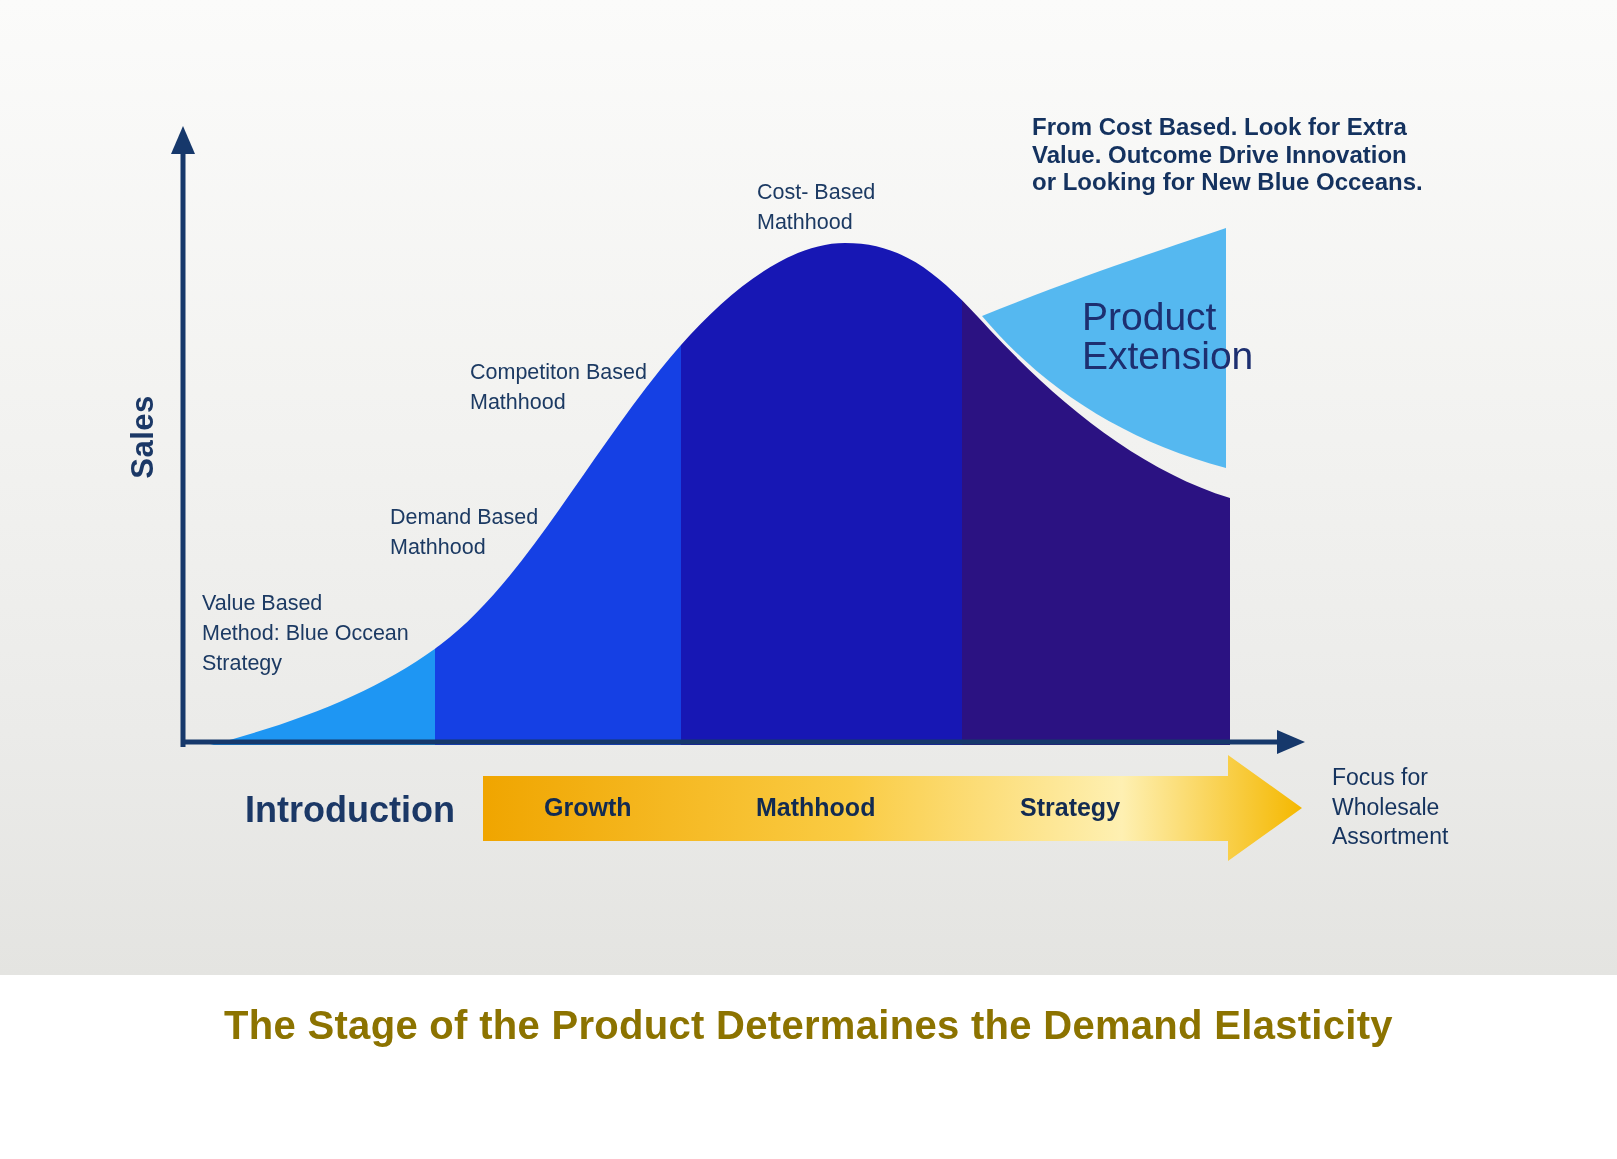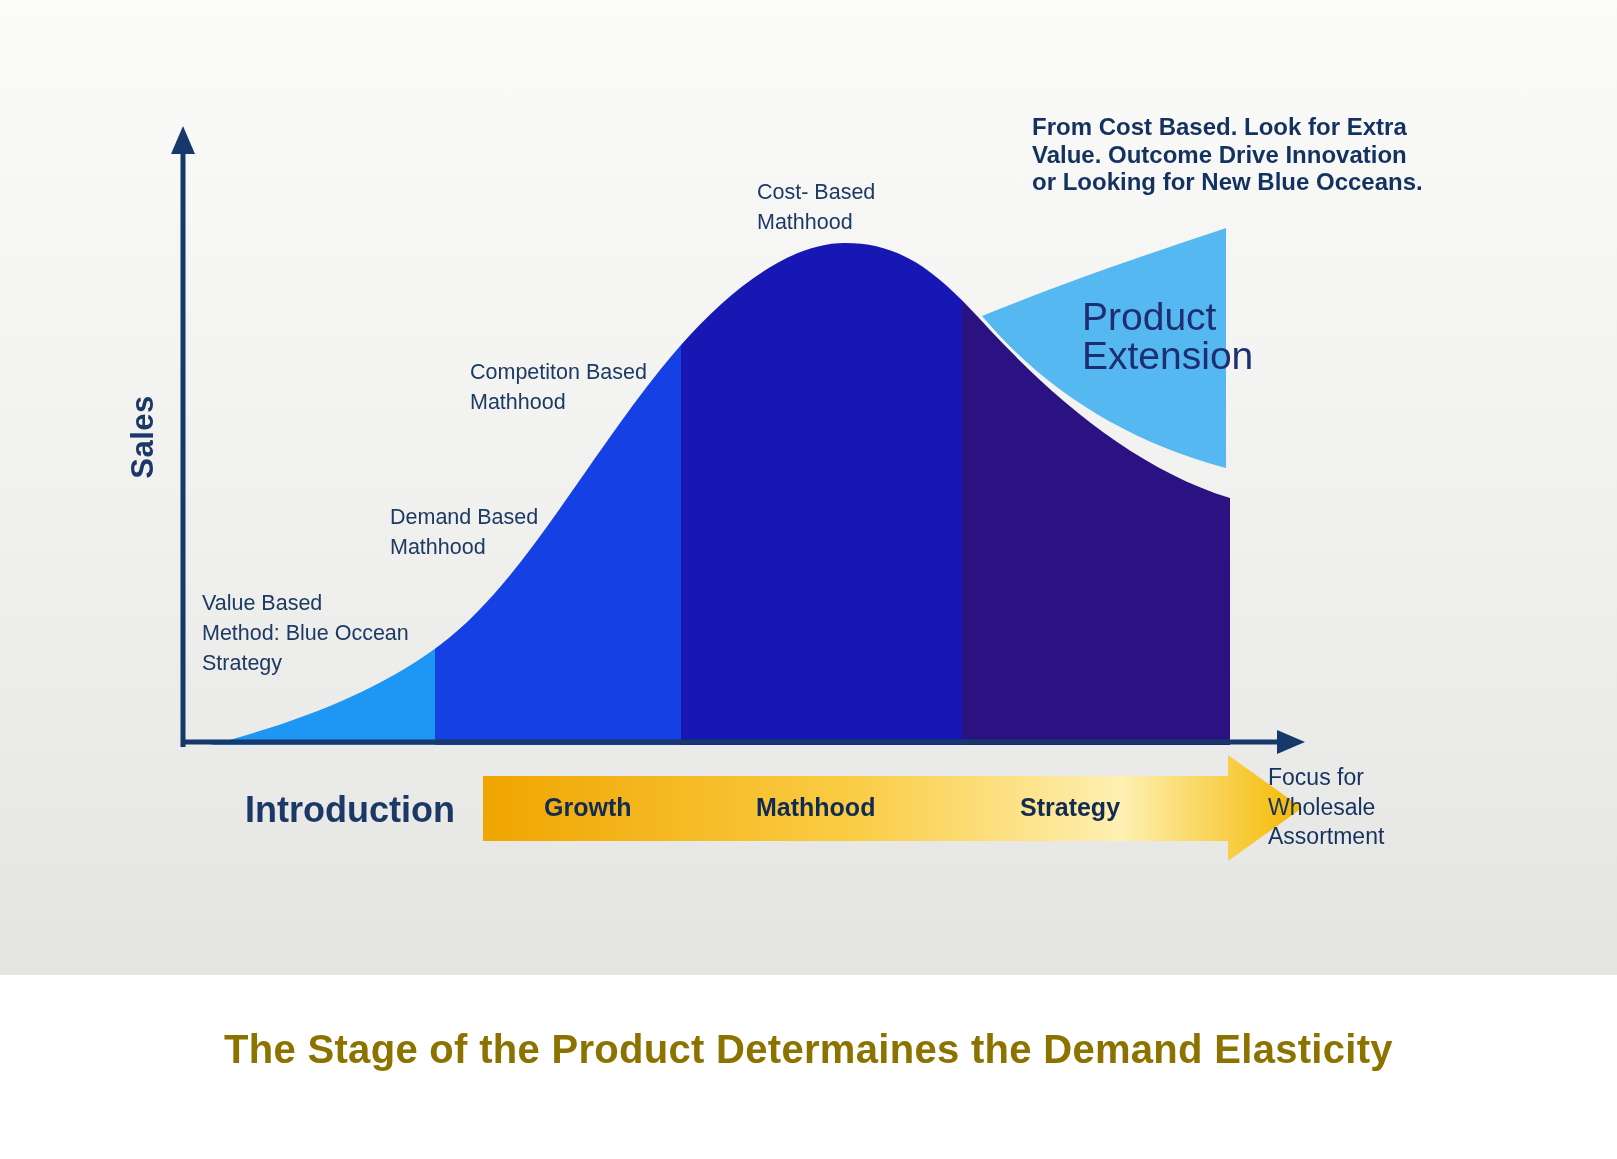--- a/index.html
+++ b/index.html
@@ -57,36 +57,36 @@
     font-weight: 700;
     color: #1b3866;
   }
   .arrow-stage {
     top: 793px;
     font-size: 25px;
     font-weight: 600;
     color: #122b52;
   }
   .arrow-caption {
-    left: 1268px; top: 763px;
+    left: 1332px; top: 763px;
     font-size: 23px;
     line-height: 29.5px;
     font-weight: 500;
     color: #15335e;
   }
   .footer {
     position: absolute;
     left: 0; top: 975px;
     width: 1617px;
     height: 184px;
     background: #ffffff;
     text-align: center;
   }
   .page-title {
-    padding-top: 52px;
+    padding-top: 28px;
     font-size: 40px;
     font-weight: 700;
     color: #8c7300;
     letter-spacing: 0.3px;
   }
 </style>
 </head>
 <body>
 
 <div class="canvas">

